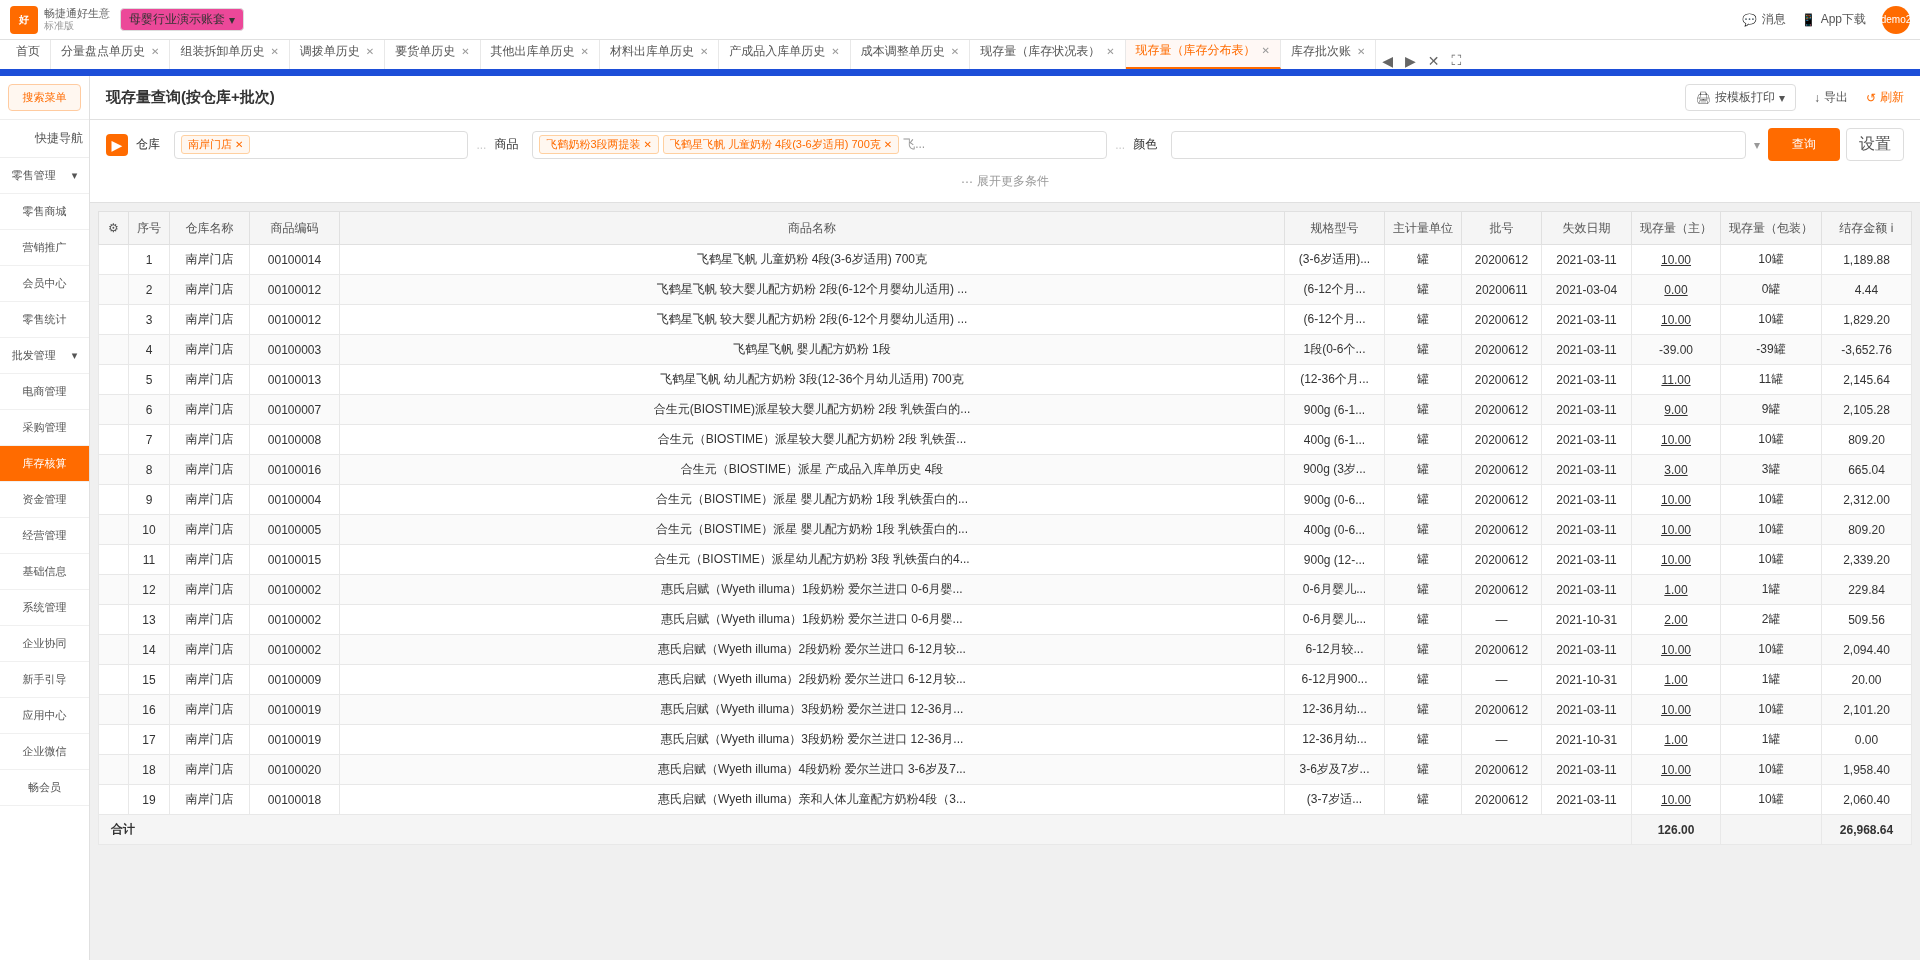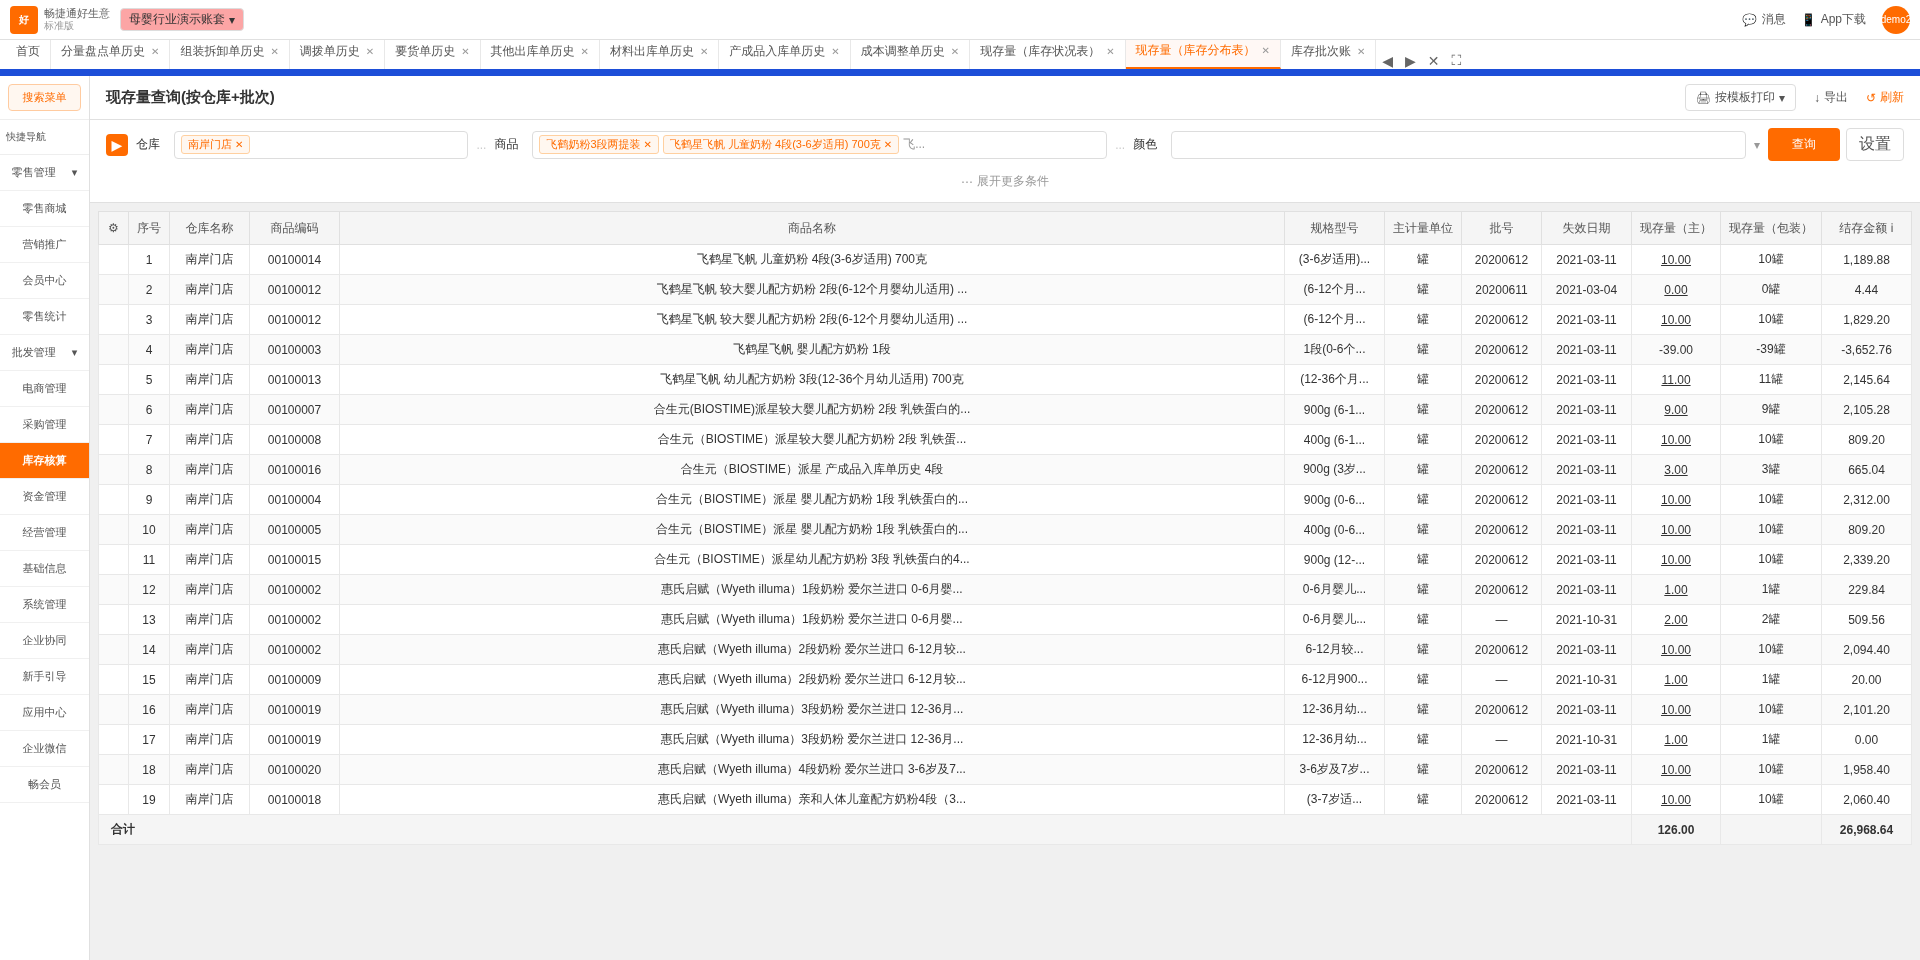--- a/index.html
+++ b/index.html
@@ -6,21 +6,21 @@
     body { font-family: "Microsoft YaHei", Arial, sans-serif; font-size: 12px; background: #f5f5f5; color: #333; }
 
     
     .top-bar {
       display: flex; align-items: center; background: #fff; height: 40px;
       border-bottom: 1px solid #e0e0e0; padding: 0 10px; gap: 10px;
     }
     .logo-area { display: flex; align-items: center; gap: 6px; min-width: 90px; }
     .logo-icon { width: 28px; height: 28px; background: #ff6b00; border-radius: 4px; display: flex; align-items: center; justify-content: center; color: #fff; font-size: 10px; font-weight: bold; }
     .logo-text { font-size: 11px; color: #666; line-height: 1.2; }
-    .org-selector { display: flex; align-items: center; gap: 4px; border: 1px solid #ddd; border-radius: 4px; padding: 2px 8px; cursor: pointer; font-size: 12px; color: #333; background: #fca5a5; }
+    .org-selector { display: flex; align-items: center; gap: 4px; border: 1px solid #ddd; border-radius: 4px; padding: 2px 8px; cursor: pointer; font-size: 12px; color: #333; background: #ec4899; }
     .top-right { margin-left: auto; display: flex; align-items: center; gap: 16px; }
     .top-right-item { display: flex; align-items: center; gap: 4px; font-size: 12px; color: #555; cursor: pointer; }
     .avatar { width: 28px; height: 28px; border-radius: 50%; background: #ff6b00; display: flex; align-items: center; justify-content: center; color: #fff; font-size: 11px; }
 
     
     .tab-bar {
       display: flex; align-items: flex-end; background: #fff; height: 36px;
       border-bottom: 7px solid #1d4ed8; padding: 0 6px; overflow: hidden;
       flex-wrap: nowrap;
     }
@@ -34,23 +34,23 @@
     .tab-nav-btn { padding: 0 6px; cursor: pointer; color: #666; font-size: 14px; flex-shrink: 0; }
 
     
     .main-layout { display: flex; height: calc(100vh - 76px); }
 
     
     .sidebar { width: 90px; background: #fff; border-right: 1px solid #e0e0e0; display: flex; flex-direction: column; overflow-y: auto; }
     .sidebar-search { padding: 8px; border-bottom: 1px solid #eee; }
     .sidebar-search-btn { width: 100%; background: #fff7f0; border: 1px solid #ffcba0; border-radius: 4px; padding: 5px; font-size: 11px; color: #ff6b00; cursor: pointer; text-align: center; }
     .sidebar-nav { padding: 4px 0; border-bottom: 1px solid #eee; }
-    .sidebar-nav-btn { width: 100%; text-align: left; padding: 6px; font-size: 10px; color: #555; cursor: pointer; background: none; border: none; }
+    .sidebar-nav-btn { width: 100%; text-align: right; padding: 6px; font-size: 12px; color: #555; cursor: pointer; background: none; border: none; }
     .sidebar-item { padding: 10px 4px; text-align: center; font-size: 11px; color: #555; cursor: pointer; border-bottom: 1px solid #f0f0f0; }
-    .sidebar-item.active { background: #ff6b00; color: #fff; font-weight: bold; }
+    .sidebar-item.active { background: #ff6b00; color: #fff; }
     .sidebar-arrow { display: flex; align-items: center; justify-content: center; gap: 16px; }
 
     
     .content { flex: 1; display: flex; flex-direction: column; overflow: hidden; background: #f0f0f0; }
 
     
     .page-header {
       background: #fff; padding: 8px 16px; display: flex; align-items: center; justify-content: space-between;
       border-bottom: 1px solid #e0e0e0;
     }

